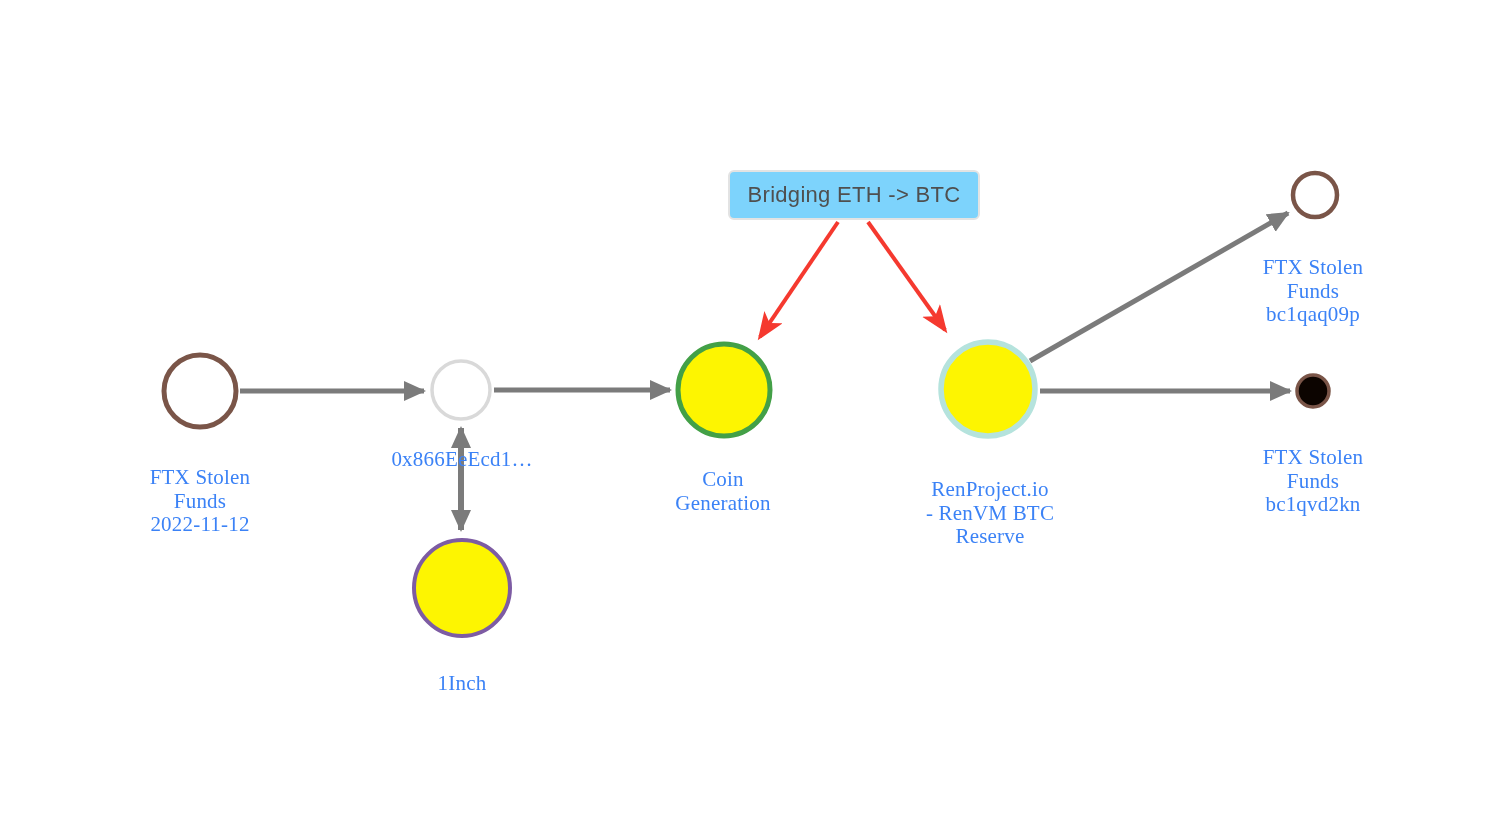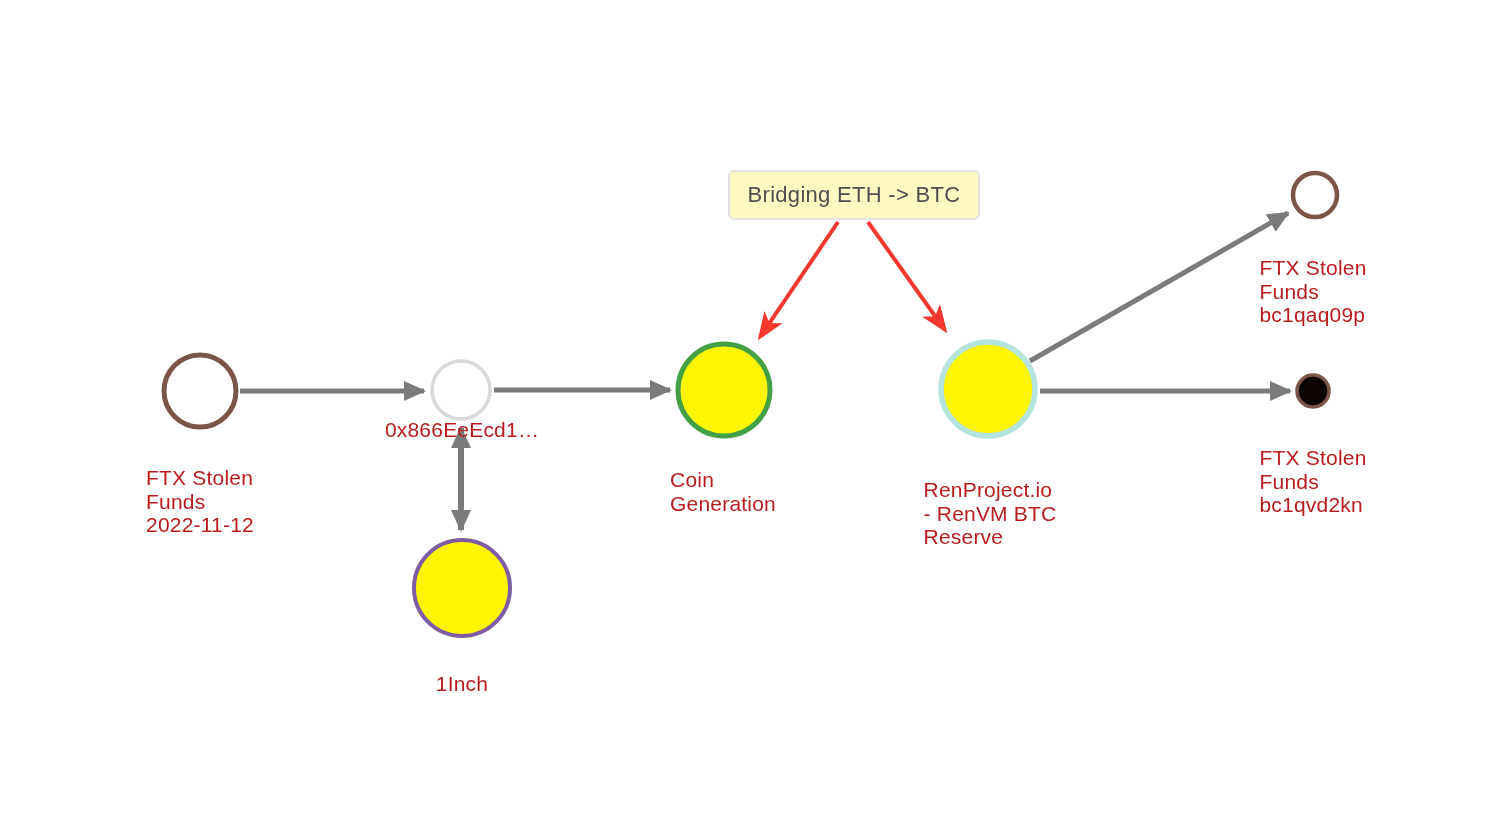--- a/index.html
+++ b/index.html
@@ -8,35 +8,36 @@
     width: 1500px;
     height: 824px;
     background: #ffffff;
     overflow: hidden;
     font-family: "Liberation Sans", sans-serif;
   }
   .graph-svg { position: absolute; left: 0; top: 0; }
   .node-label {
     position: absolute;
     transform: translateX(-50%);
-    text-align: left;
+    text-align: center;
     white-space: pre-line;
     font-size: 21px;
     line-height: 1.12;
-    color: #b91c1c;
+    color: #3b82f6;
     letter-spacing: 0.2px;
+    font-family: Liberation Serif, serif;
   }
   .annotation-box {
     position: absolute;
     left: 728px;
     top: 170px;
     width: 252px;
     height: 50px;
     box-sizing: border-box;
-    background: #fef9c3;
+    background: #7dd3fc;
     border: 2px solid #e3e3e3;
     border-radius: 6px;
     display: flex;
     align-items: center;
     justify-content: center;
     font-size: 22px;
     color: #4f4f4f;
     letter-spacing: 0.3px;
   }
 </style>
@@ -69,21 +70,21 @@
     <circle cx="462" cy="588" r="48" fill="#fdf501" stroke="#7d5ca3" stroke-width="4"></circle>
     <circle cx="724" cy="390" r="46" fill="#fdf501" stroke="#43a047" stroke-width="5"></circle>
     <circle cx="988" cy="389" r="47" fill="#fdf501" stroke="#b5e3dd" stroke-width="5.5"></circle>
     <circle cx="1315" cy="195" r="22" fill="#ffffff" stroke="#7a5548" stroke-width="4.5"></circle>
     <circle cx="1313" cy="391" r="16" fill="#0c0400" stroke="#7a5548" stroke-width="3.5"></circle>
   </svg>
 
   <div class="node-label" style="left:200px; top:466px;">FTX Stolen
 Funds
 2022-11-12</div>
-  <div class="node-label" style="left:462px; top:418px;">0x866EeEcd1…</div>
+  <div class="node-label" style="left:462px; top:448px;">0x866EeEcd1…</div>
   <div class="node-label" style="left:462px; top:672px;">1Inch</div>
   <div class="node-label" style="left:723px; top:468px;">Coin
 Generation</div>
   <div class="node-label" style="left:990px; top:478px;">RenProject.io
 - RenVM BTC
 Reserve</div>
   <div class="node-label" style="left:1313px; top:256px;">FTX Stolen
 Funds
 bc1qaq09p</div>
   <div class="node-label" style="left:1313px; top:446px;">FTX Stolen

